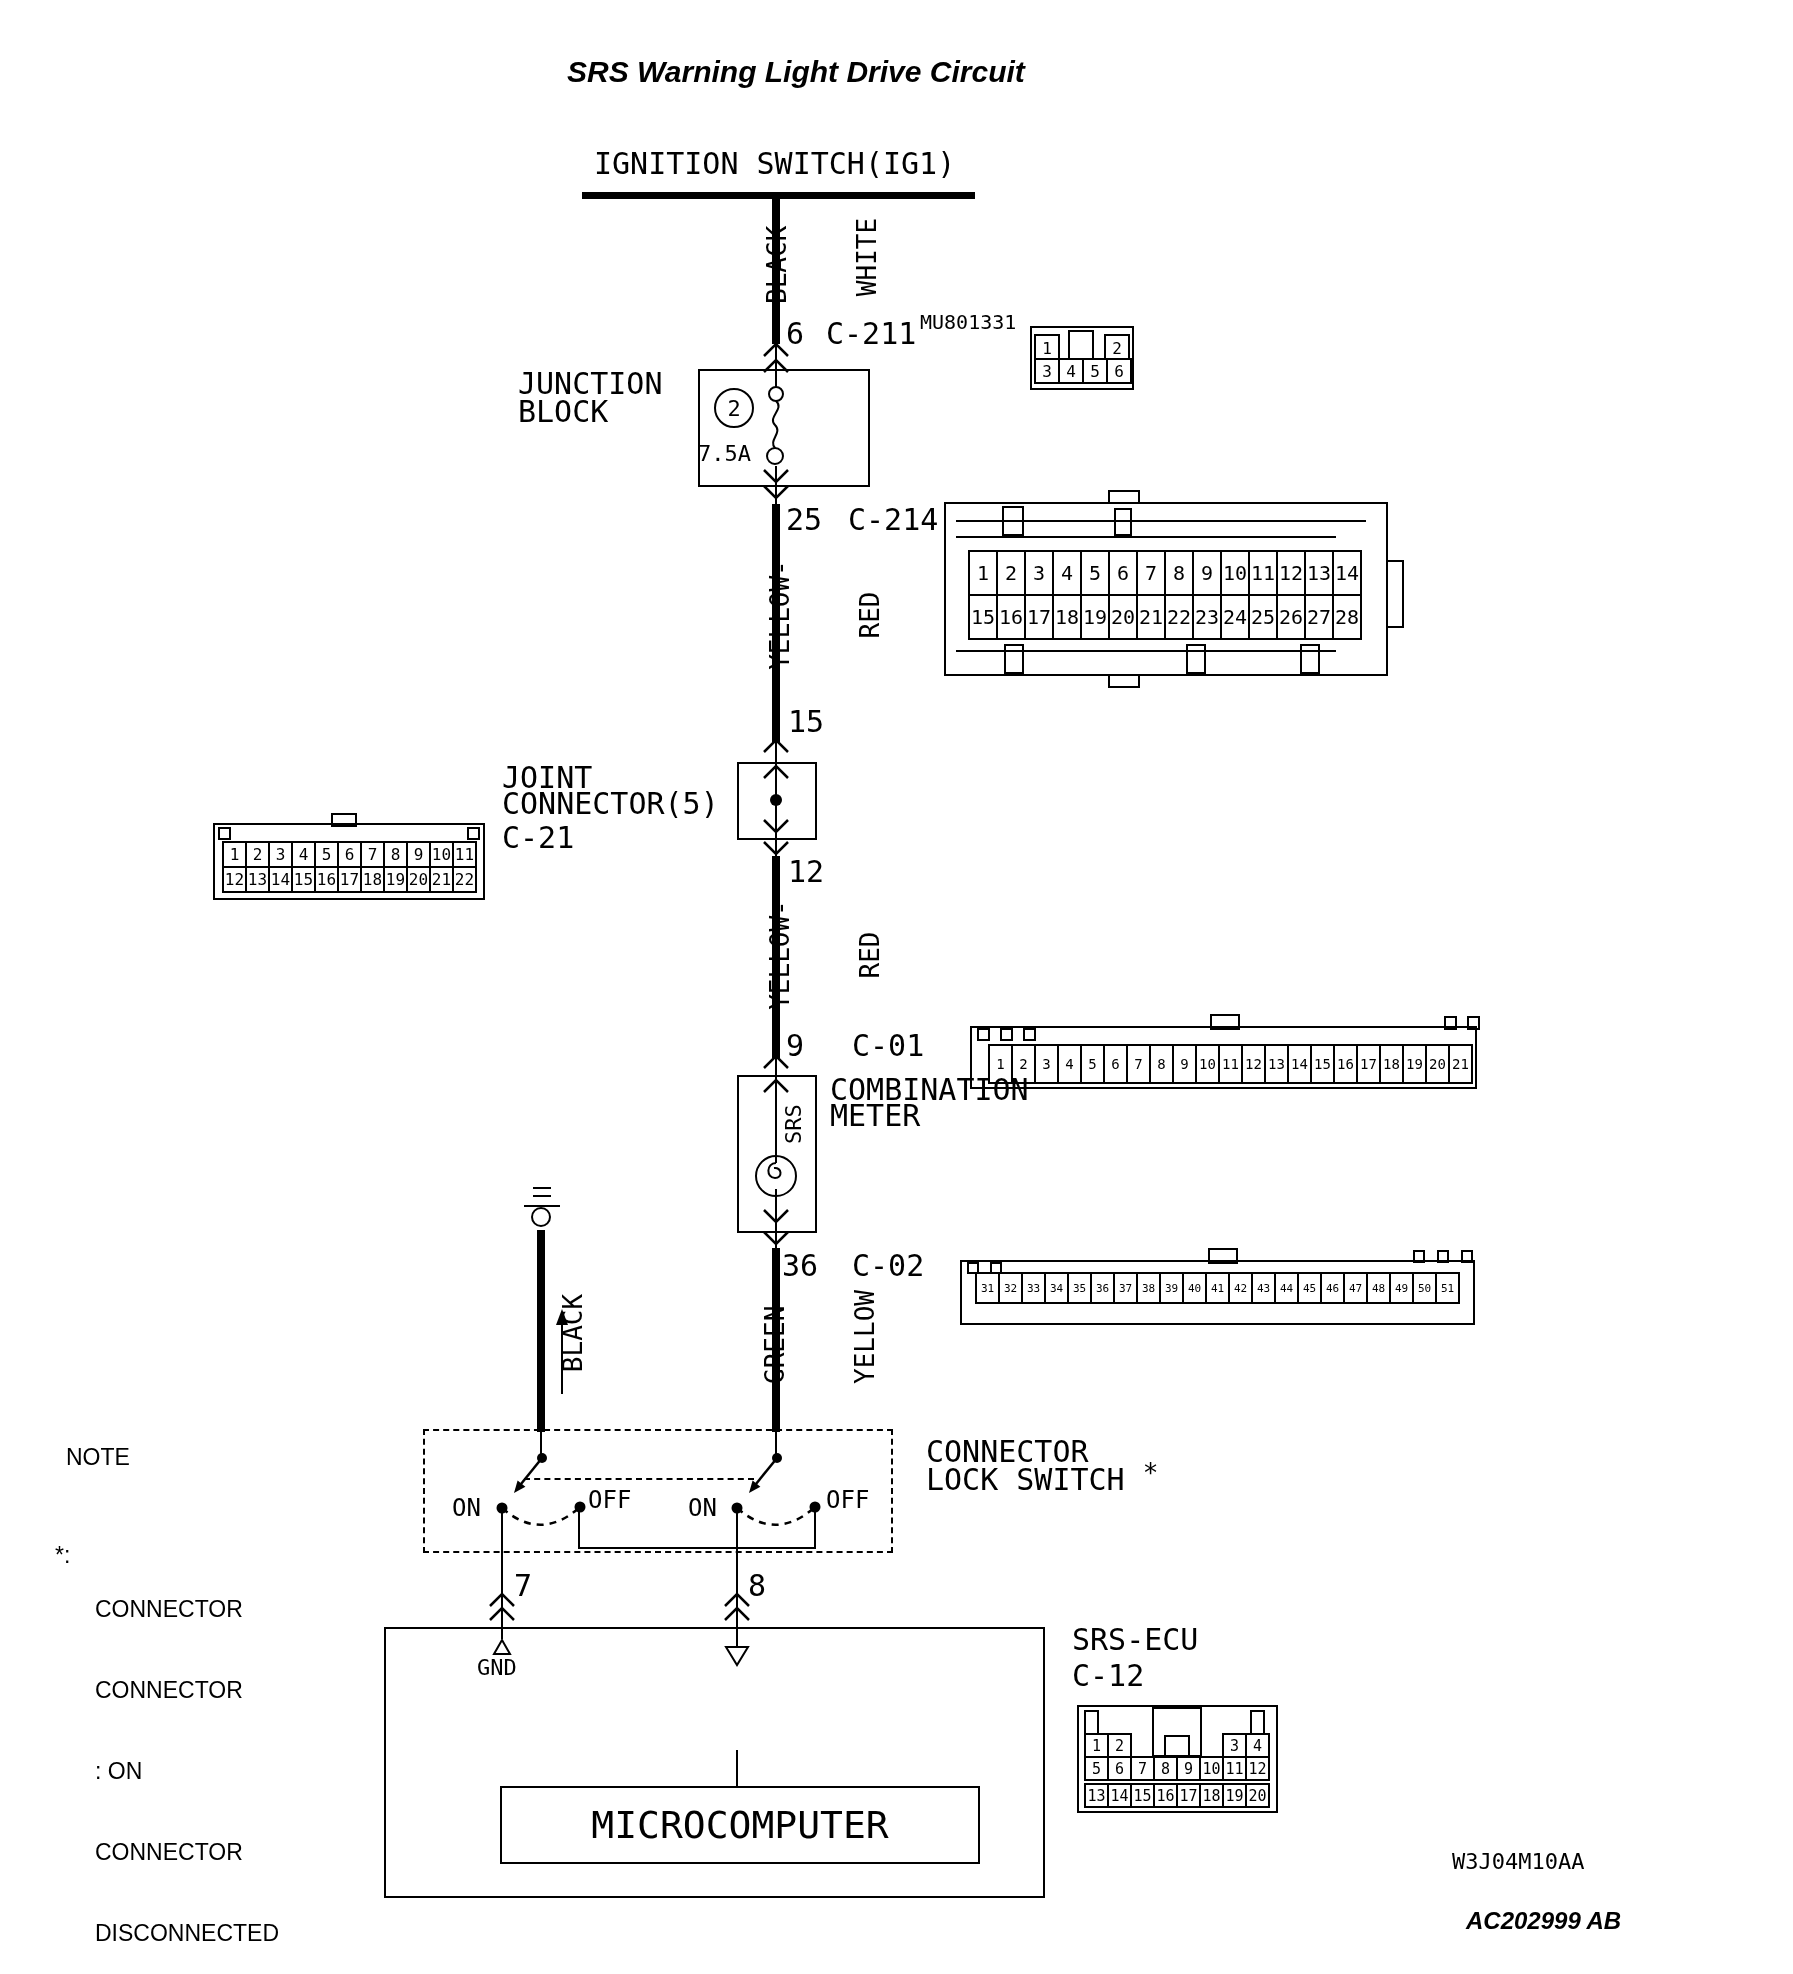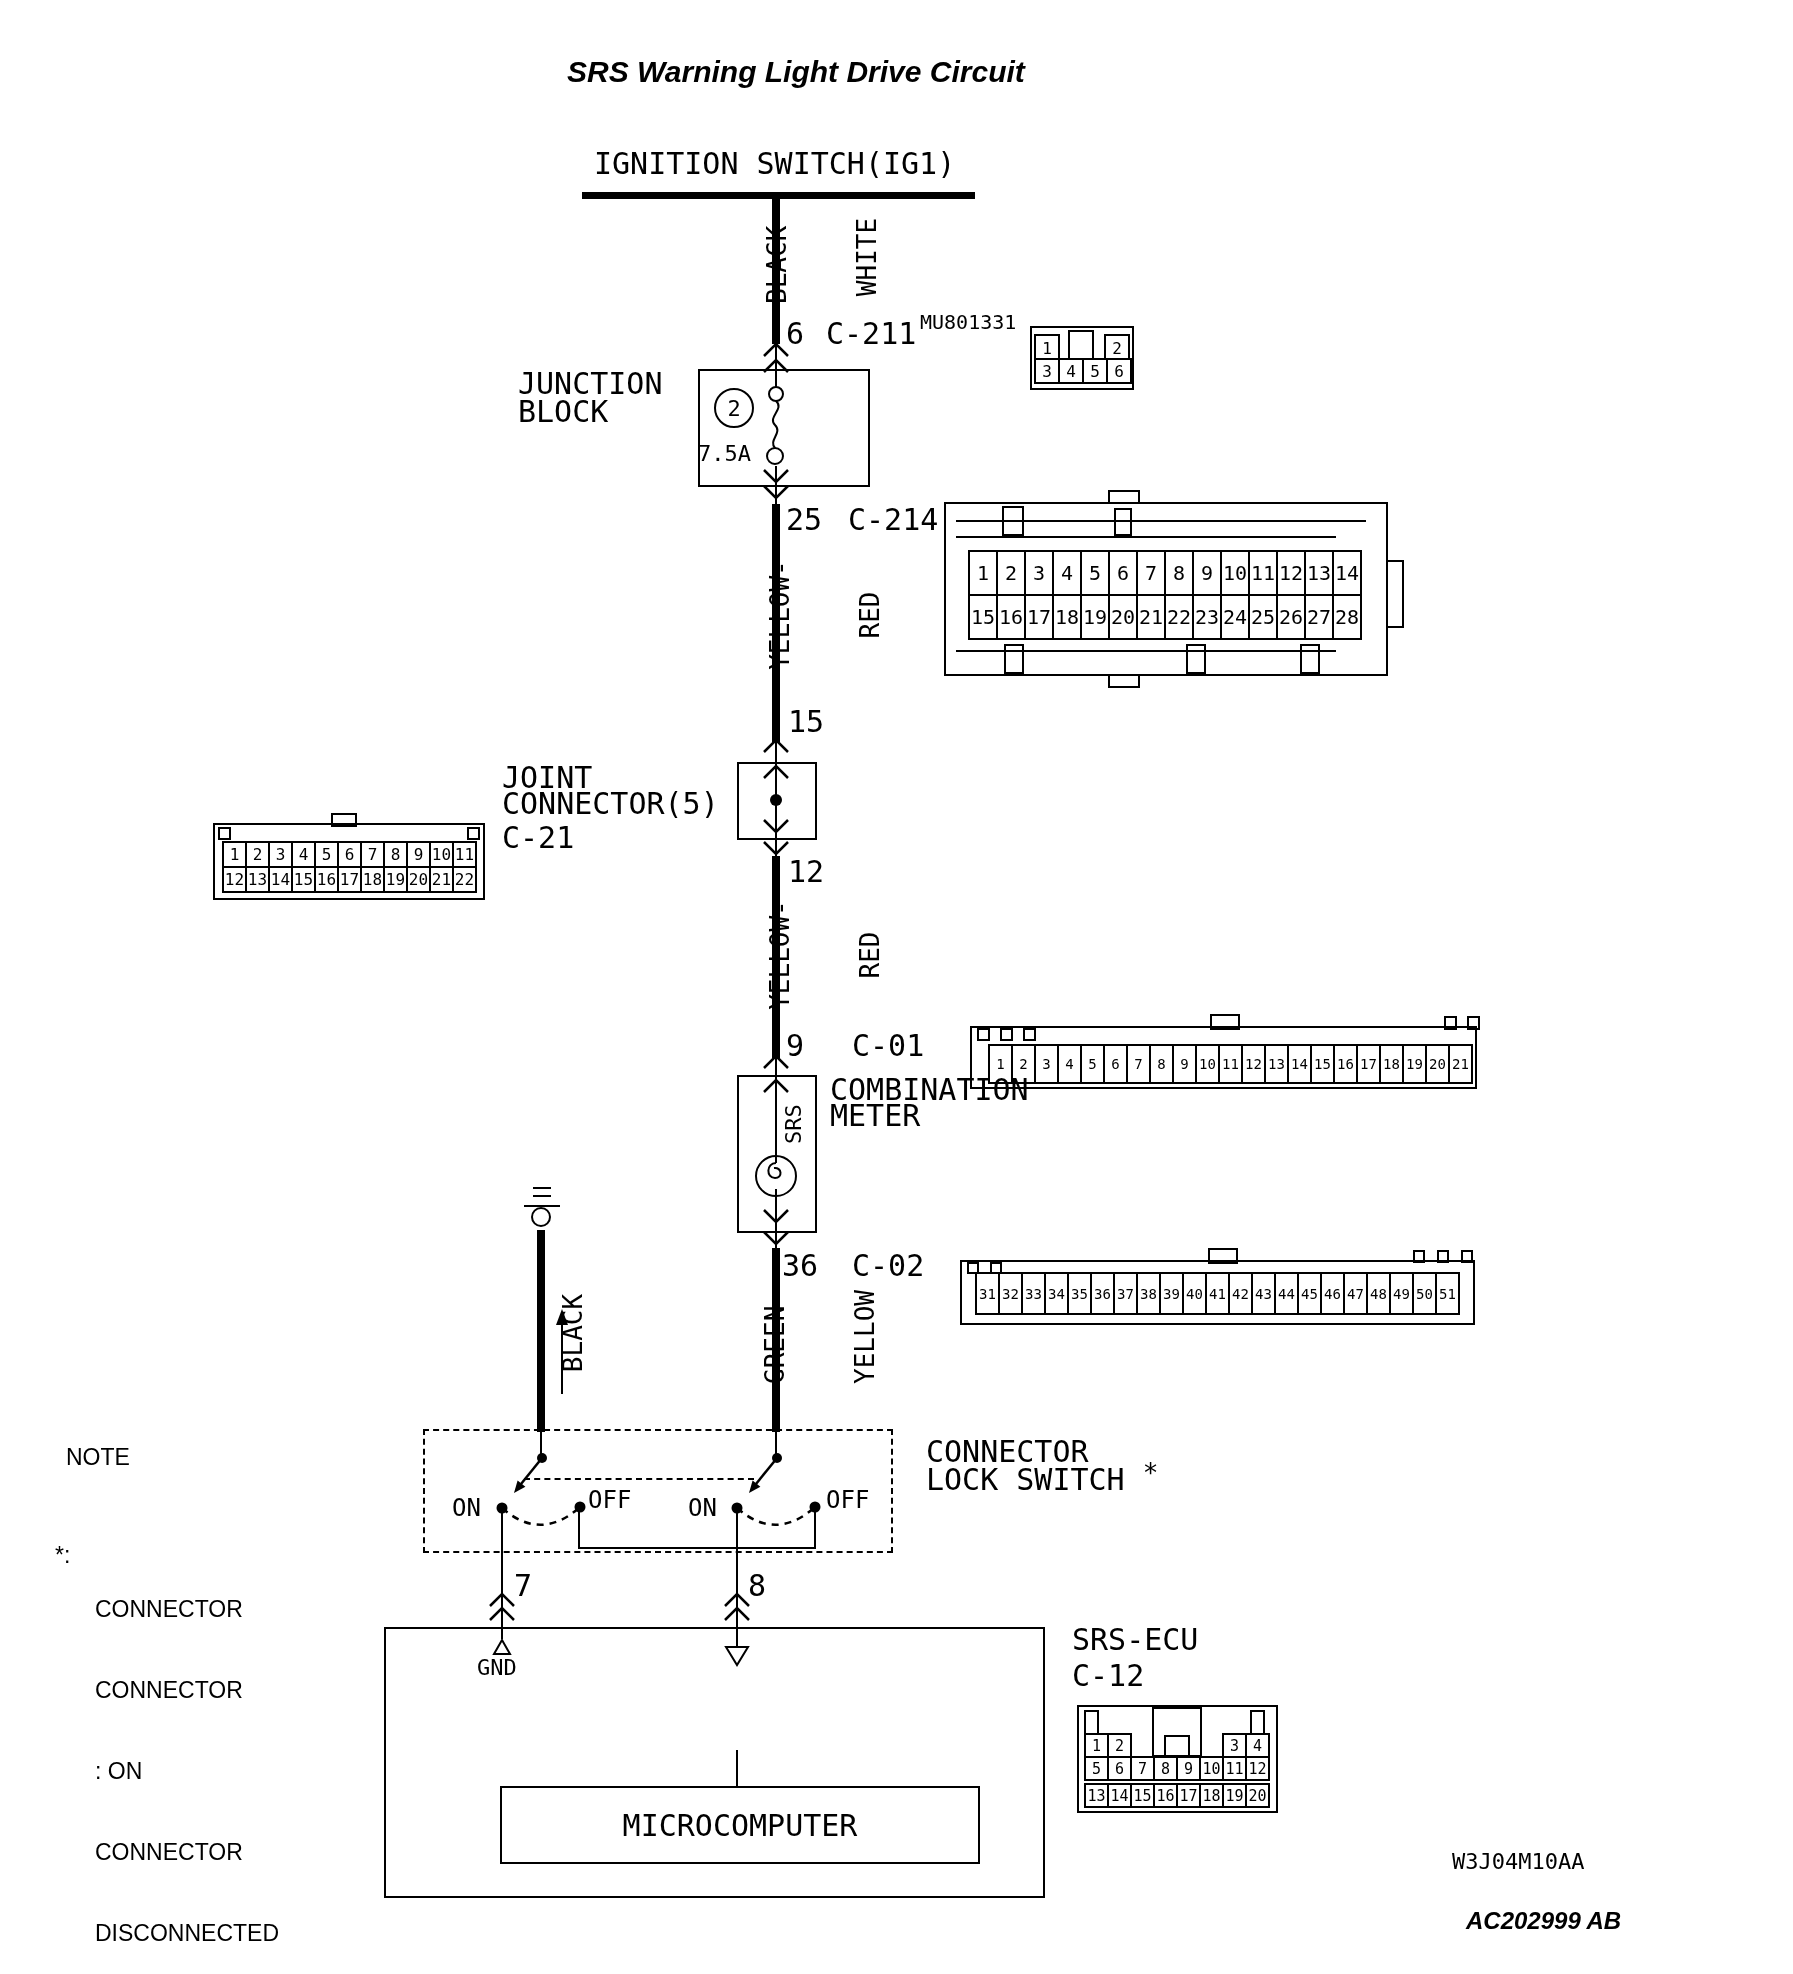--- a/index.html
+++ b/index.html
@@ -21,21 +21,21 @@
   .flexc{display:flex;flex-direction:column;align-items:center;justify-content:center;}
   .pinrow{position:absolute;display:flex;}
   .pin{box-sizing:border-box;border:2px solid #000;display:flex;align-items:center;
        justify-content:center;flex:0 0 auto;background:#fff;font-family:"DejaVu Sans Mono",monospace;}
   .pin+.pin{margin-left:-2px;}
   .pinS{position:absolute;box-sizing:border-box;border:2px solid #000;display:flex;
         align-items:center;justify-content:center;background:#fff;font-size:16px;}
   .pc214{width:30px;height:46px;font-size:20px;}
   .pc21{width:25px;height:27px;font-size:16px;}
   .pc01{width:25px;height:40px;font-size:14px;}
-  .pc02{width:25px;height:43px;font-size:14px;}
+  .pc02{width:25px;height:32px;font-size:11px;}
   .pc12{width:25px;height:25px;font-size:15px;}
   .rot{transform:rotate(-90deg);text-align:center;}
   .lbl{font-size:26px;line-height:30px;text-align:center;}
   .circ{position:absolute;border:2px solid #000;border-radius:50%;display:flex;
         align-items:center;justify-content:center;box-sizing:border-box;background:#fff;}
   .dot{position:absolute;background:#000;border-radius:50%;}
   svg{position:absolute;overflow:visible;}
   .chev polyline{fill:none;stroke:#000;stroke-width:2.5;}
   .down{transform:rotate(180deg);}
   .sw line,.sw path{stroke:#000;stroke-width:2.5;}
@@ -374,21 +374,21 @@
   </svg>
   <div class="t m22" style="left:477px;top:1656px;">GND</div>
 
   <div class="vl" style="left:736px;top:1627px;height:20px;"></div>
   <svg style="left:724px;top:1645px;" width="26" height="22" viewBox="0 0 26 22">
     <polygon class="ol" points="2,2 24,2 13,20"></polygon>
   </svg>
 
   <div class="vl" style="left:736px;top:1750px;height:36px;"></div>
   <div class="box flexc" style="left:500px;top:1786px;width:480px;height:78px;">
-    <div style="font-size:30px;">MICROCOMPUTER</div>
+    <div style="font-size:38px;">MICROCOMPUTER</div>
   </div>
 
   <div class="t m30" style="left:1072px;top:1624px;">SRS-ECU</div>
   <div class="t m30" style="left:1072px;top:1660px;">C-12</div>
   <div class="box" style="left:1077px;top:1705px;width:201px;height:108px;"></div>
   <div class="box" style="left:1084px;top:1710px;width:15px;height:25px;"></div>
   <div class="box" style="left:1250px;top:1710px;width:15px;height:25px;"></div>
   <div class="box" style="left:1152px;top:1707px;width:50px;height:50px;"></div>
   <div class="box" style="left:1164px;top:1735px;width:26px;height:22px;"></div>
   <div class="pinrow" style="left:1084px;top:1733px;">

